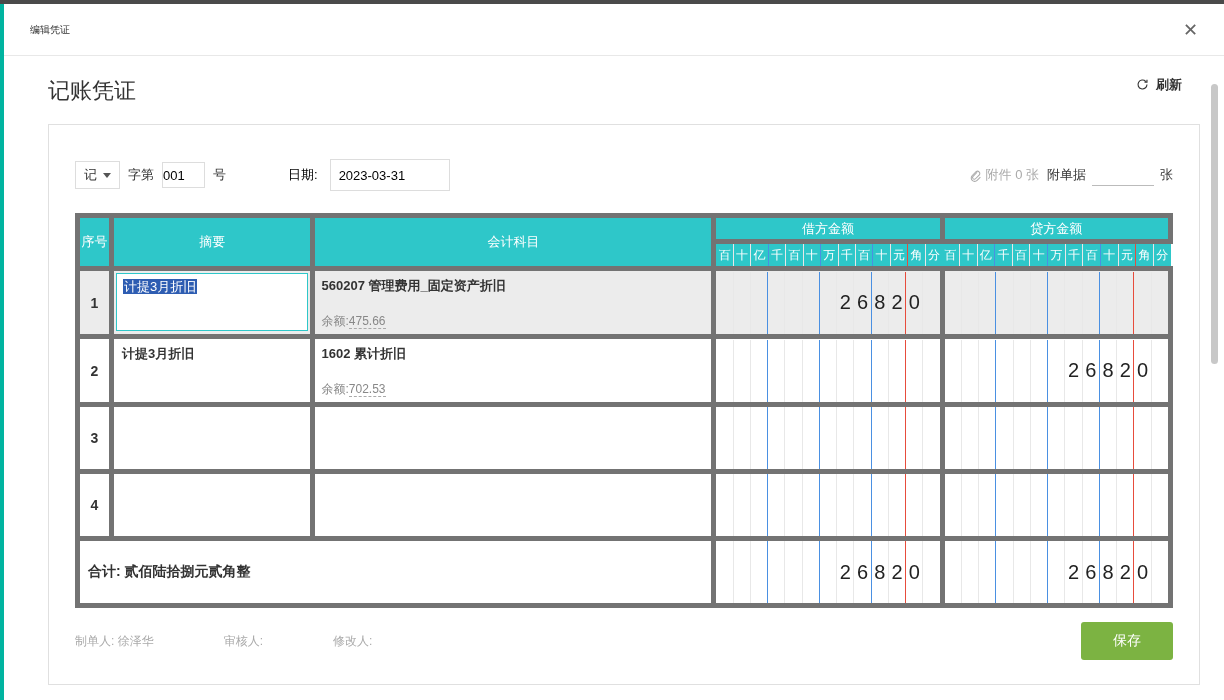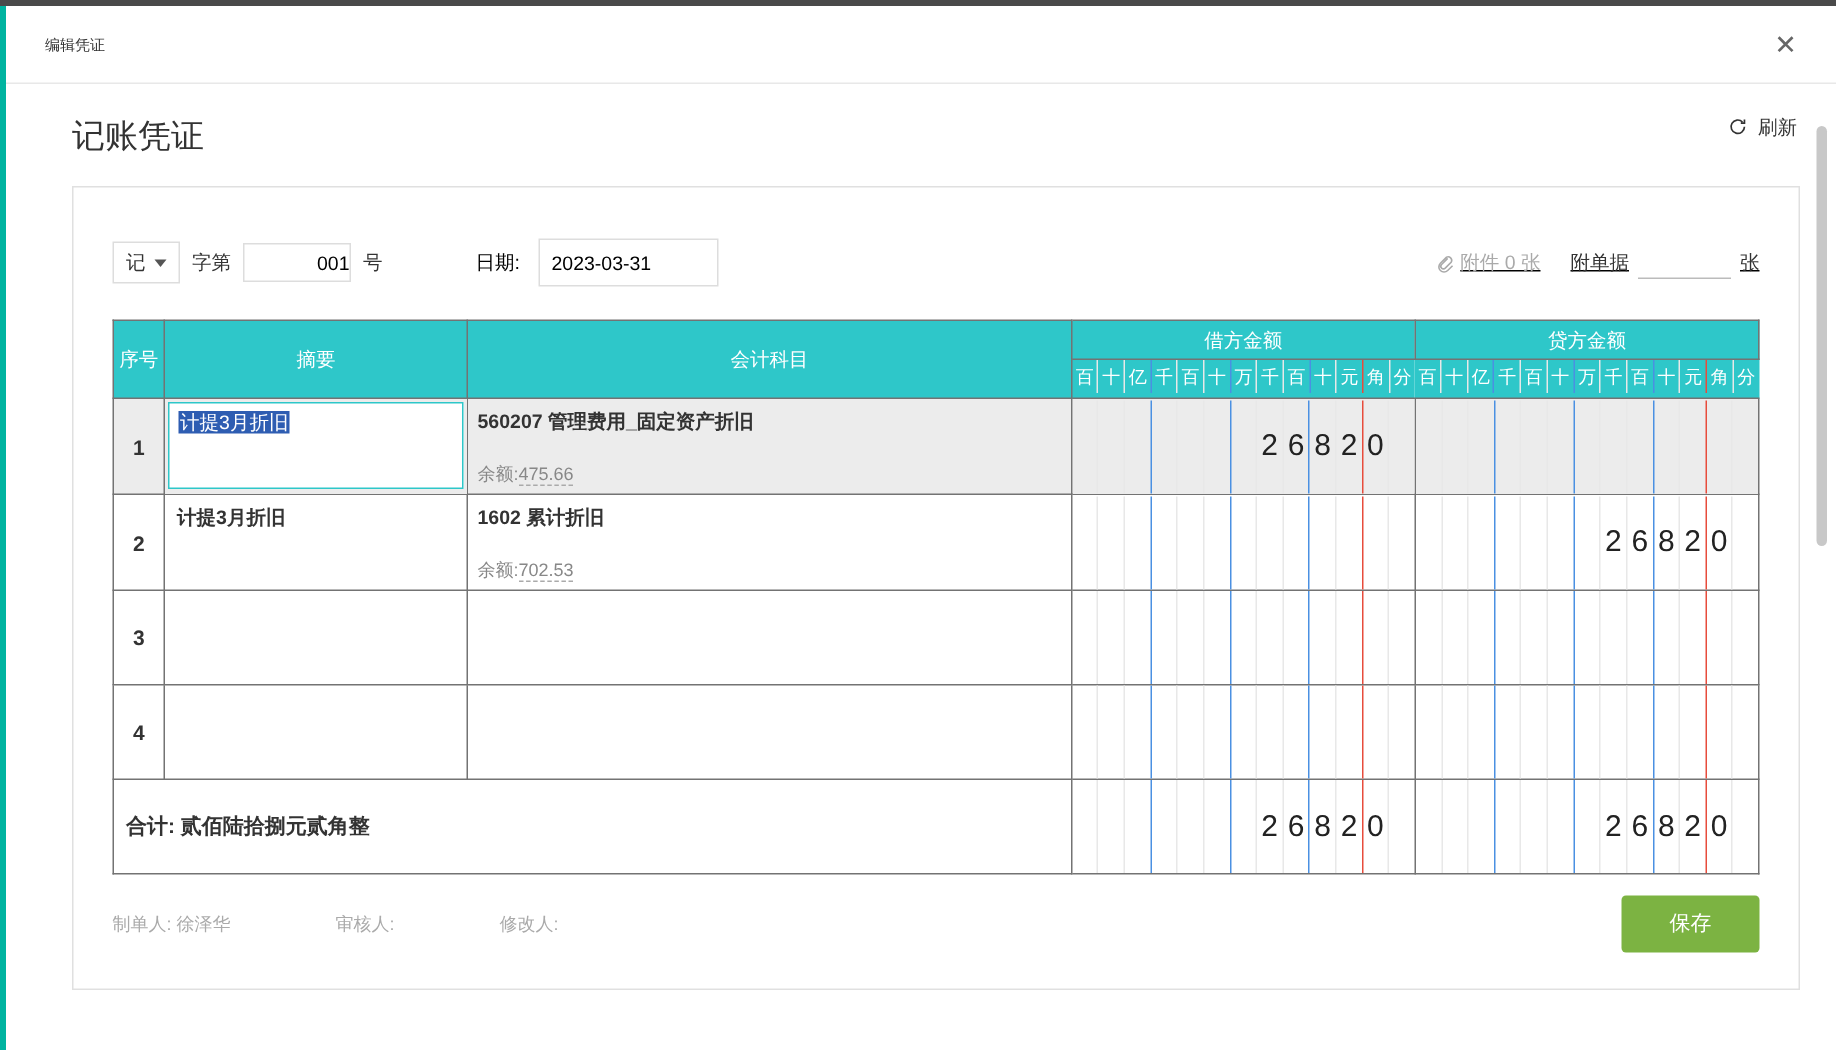--- a/index.html
+++ b/index.html
@@ -55,24 +55,25 @@
     }
     .page-title {
       font-size: 22px;
       color: #333;
       font-weight: 400;
       margin-bottom: 18px;
     }
     .refresh-link {
       position: absolute;
       top: 72px;
-      right: 26px;
+      right: 42px;
       font-size: 13px;
       color: #333;
       cursor: pointer;
+      font-weight: bold;
     }
     .refresh-link svg { vertical-align: -2px; margin-right: 3px; }
     .voucher-card {
       border: 1px solid #e0e0e0;
       padding: 34px 26px 24px 26px;
       background: #fff;
       position: relative;
     }
     .voucher-meta {
       display: flex;
@@ -88,54 +89,53 @@
       gap: 6px;
       cursor: pointer;
     }
     .type-select .caret {
       width: 0; height: 0;
       border-left: 4px solid transparent;
       border-right: 4px solid transparent;
       border-top: 5px solid #555;
     }
     .num-input {
-      width: 72px;
+      width: 43px;
       height: 26px;
       border: 1px solid #ddd;
-      text-align: right;
+      text-align: left;
       font-size: 13px;
     }
     .date-group { margin-left: 62px; display: flex; align-items: center; gap: 12px; font-size: 13px;}
     .date-input {
       width: 120px;
       height: 32px;
       border: 1px solid #ddd;
       padding: 0 8px;
       font-size: 13px;
     }
     .meta-right {
       margin-left: auto;
       display: flex;
-      gap: 20px;
-      font-size: 13px;
-      text-decoration: underline;
+      gap: 8px;
+      font-size: 13px;
     }
     .attachment-link { color: #aaa; cursor: pointer; display: inline-flex; align-items: center; gap: 4px;}
     .bill-group { display: flex; align-items: center; gap: 6px; color: #333;}
     .bill-input {
       width: 62px;
       height: 22px;
       border: none;
       border-bottom: 1px solid #bbb;
       font-size: 13px;
     }
 
     
     .v-table { width: 100%; border-collapse: collapse; table-layout: fixed; }
-    .v-table th, .v-table td { border: 1px solid #737373; }
+    .v-table th, .v-table td { border: 5px solid #737373; }
     .v-table thead th {
       background: #2ec7c9;
       color: #fff;
       font-weight: 400;
       font-size: 13px;
       height: 26px;
     }
     .col-seq { width: 32px; }
     .col-summary { width: 190px; }
     .col-account { width: 378px; }

